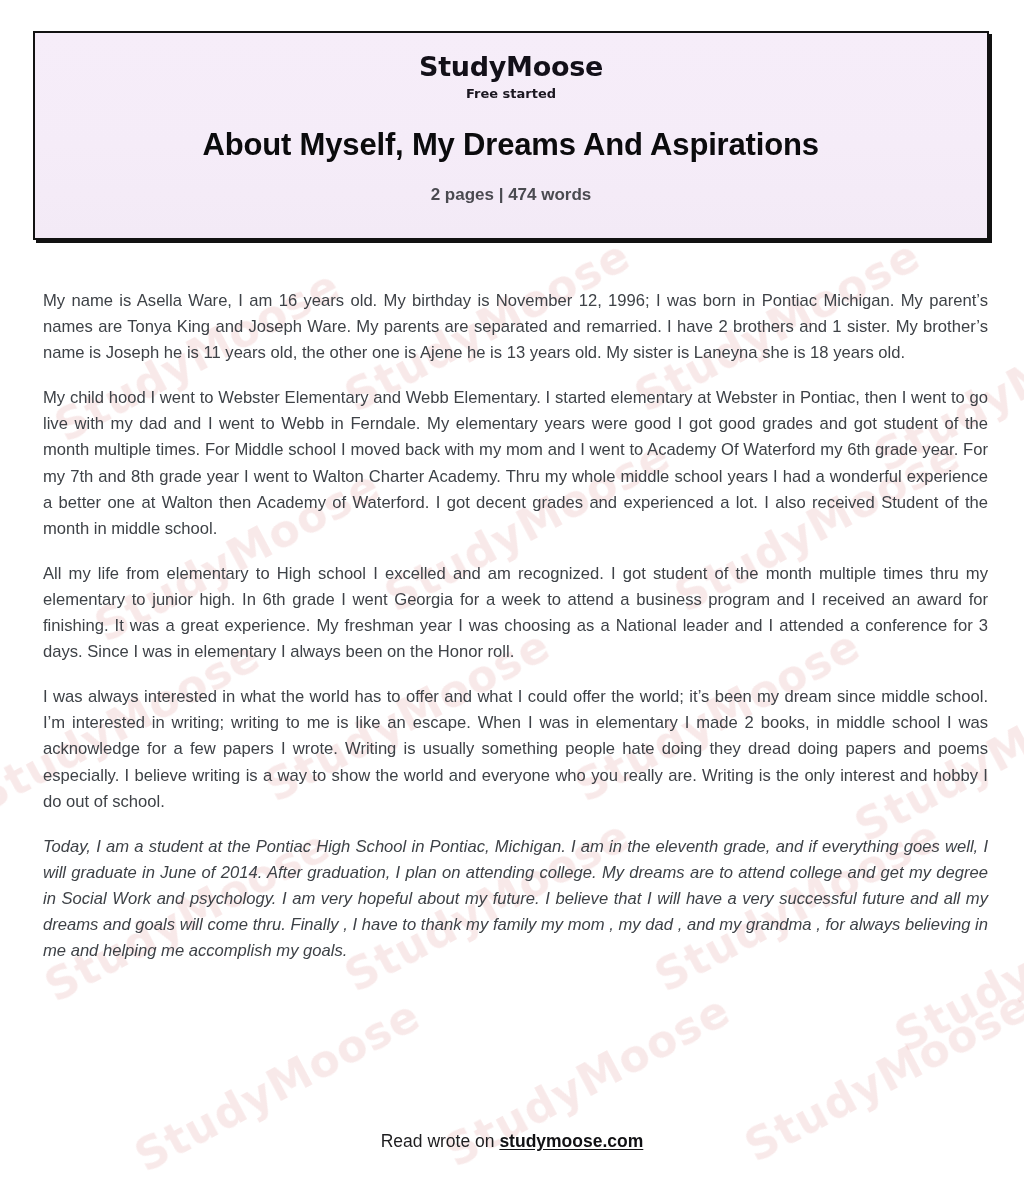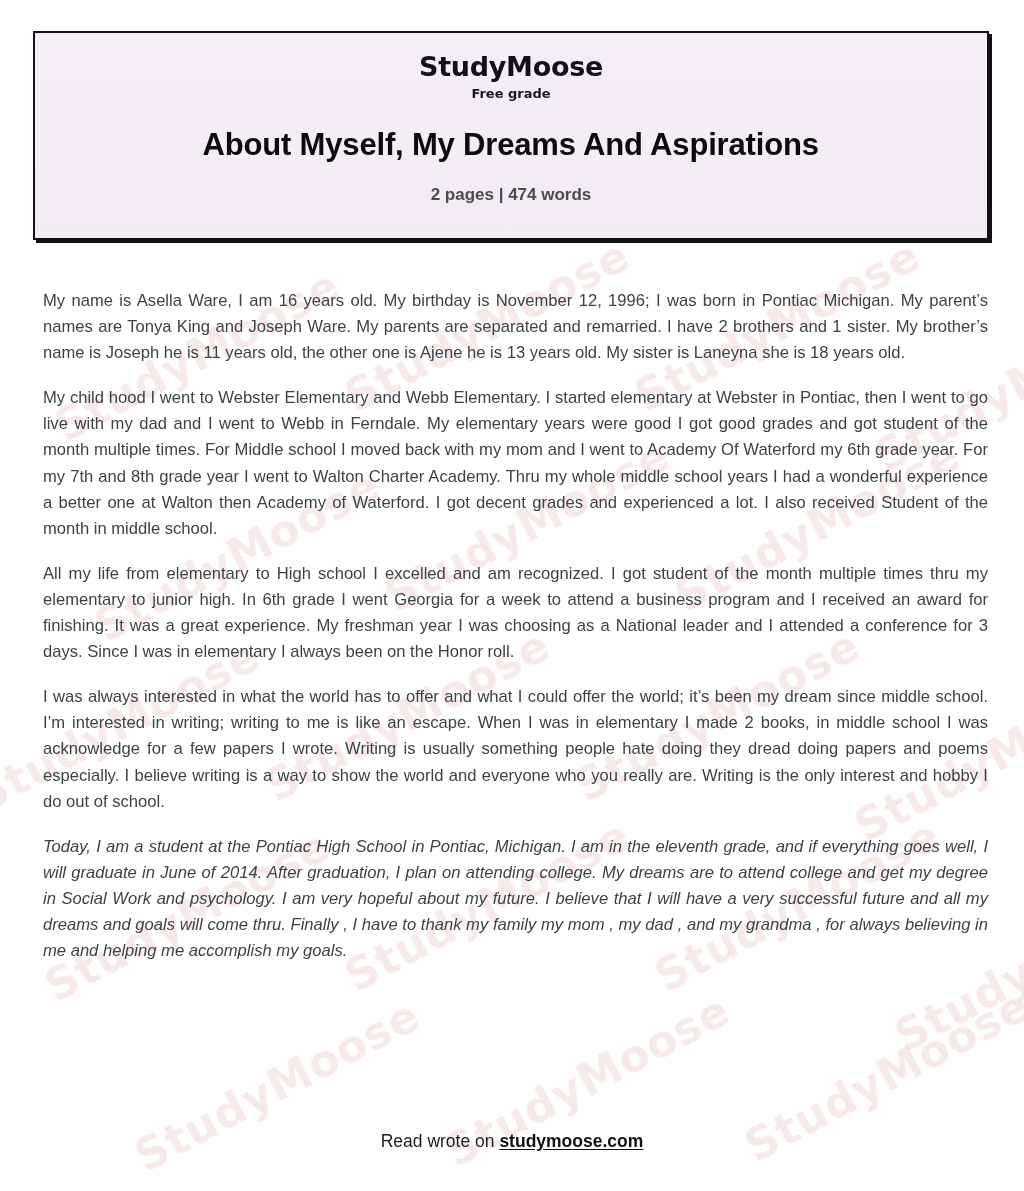--- a/index.html
+++ b/index.html
@@ -148,21 +148,21 @@
   <div class="wm" style="left:330px; top:880px;">StudyMoose</div>
   <div class="wm" style="left:640px; top:880px;">StudyMoose</div>
   <div class="wm" style="left:880px; top:940px;">StudyMoose</div>
   <div class="wm" style="left:120px; top:1060px;">StudyMoose</div>
   <div class="wm" style="left:430px; top:1055px;">StudyMoose</div>
   <div class="wm" style="left:730px; top:1050px;">StudyMoose</div>
 </div>
 
 <div class="header-card">
   <div class="brand">StudyMoose</div>
-  <div class="brand-sub">Free grade</div>
+  <div class="brand-sub">Free started</div>
   <div class="doc-title">About Myself, My Dreams And Aspirations</div>
   <div class="doc-meta">2 pages | 474 words</div>
 </div>
 
 <div class="essay-body">
   <p class="para">My name is Asella Ware, I am 16 years old. My birthday is November 12, 1996; I was born in Pontiac Michigan. My parent’s names are Tonya King and Joseph Ware. My parents are separated and remarried. I have 2 brothers and 1 sister. My brother’s name is Joseph he is 11 years old, the other one is Ajene he is 13 years old. My sister is Laneyna she is 18 years old.</p>
   <p class="para">My child hood I went to Webster Elementary and Webb Elementary. I started elementary at Webster in Pontiac, then I went to go live with my dad and I went to Webb in Ferndale. My elementary years were good I got good grades and got student of the month multiple times. For Middle school I moved back with my mom and I went to Academy Of Waterford my 6th grade year. For my 7th and 8th grade year I went to Walton Charter Academy. Thru my whole middle school years I had a wonderful experience a better one at Walton then Academy of Waterford. I got decent grades and experienced a lot. I also received Student of the month in middle school.</p>
   <p class="para">All my life from elementary to High school I excelled and am recognized. I got student of the month multiple times thru my elementary to junior high. In 6th grade I went Georgia for a week to attend a business program and I received an award for finishing. It was a great experience. My freshman year I was choosing as a National leader and I attended a conference for 3 days. Since I was in elementary I always been on the Honor roll.</p>
   <p class="para">I was always interested in what the world has to offer and what I could offer the world; it’s been my dream since middle school. I’m interested in writing; writing to me is like an escape. When I was in elementary I made 2 books, in middle school I was acknowledge for a few papers I wrote. Writing is usually something people hate doing they dread doing papers and poems especially. I believe writing is a way to show the world and everyone who you really are. Writing is the only interest and hobby I do out of school.</p>
   <p class="para">Today, I am a student at the Pontiac High School in Pontiac, Michigan. I am in the eleventh grade, and if everything goes well, I will graduate in June of 2014. After graduation, I plan on attending college. My dreams are to attend college and get my degree in Social Work and psychology. I am very hopeful about my future. I believe that I will have a very successful future and all my dreams and goals will come thru. Finally , I have to thank my family my mom , my dad , and my grandma , for always believing in me and helping me accomplish my goals.</p>

